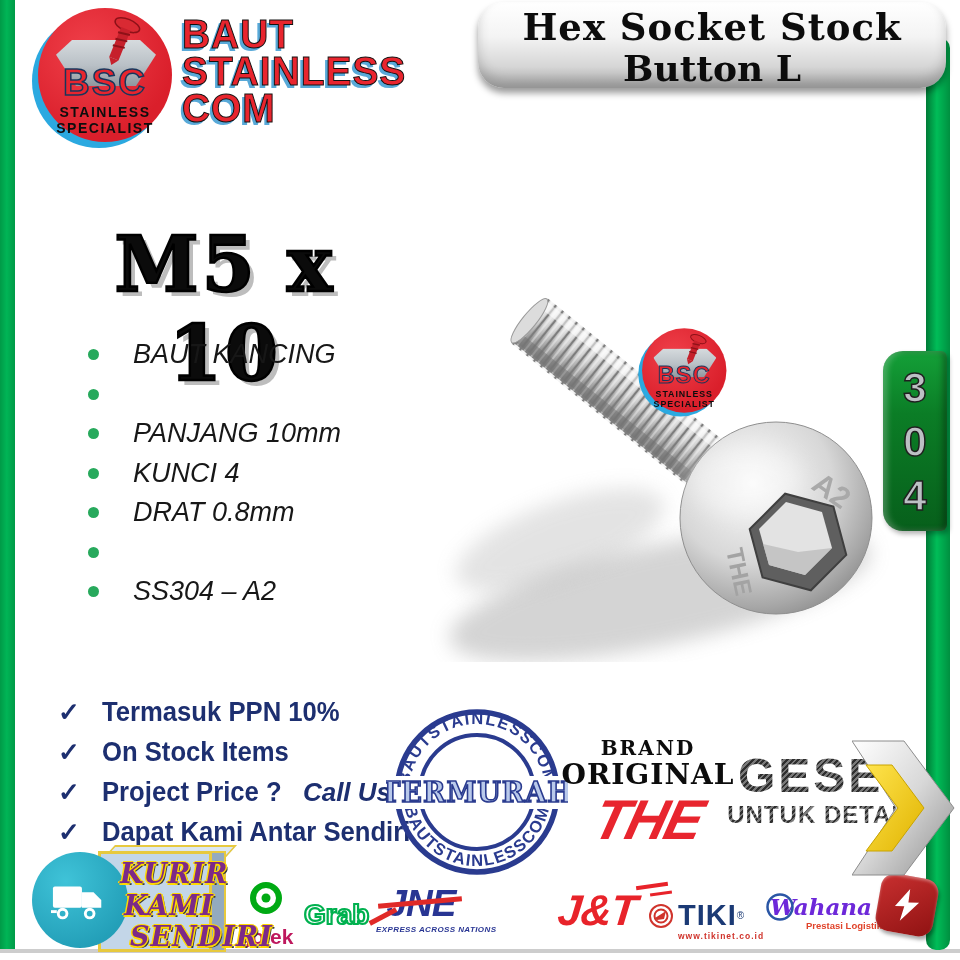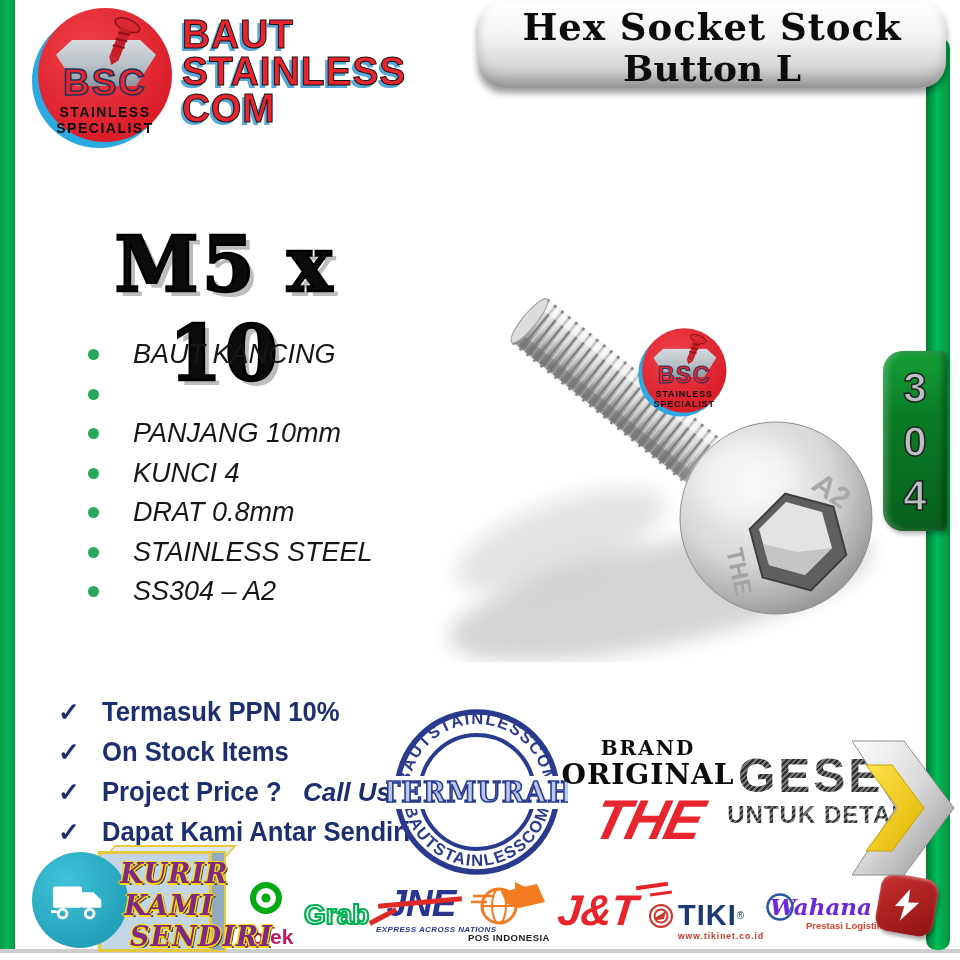--- a/index.html
+++ b/index.html
@@ -186,21 +186,20 @@
     <li>
         <span class="dot"></span>
         <span class="txt">KUNCI 4</span>
       </li>
     <li>
         <span class="dot"></span>
         <span class="txt">DRAT 0.8mm</span>
       </li>
     <li>
         <span class="dot"></span>
-        <span class="txt">STAINLESS STEEL</span>
       </li>
     <li>
         <span class="dot"></span>
         <span class="txt">SS304 – A2</span>
       </li>
   </ul>
 
   <svg class="abs photo" viewBox="0 0 490 372">
     <defs>
       <linearGradient id="steelV" x1="0" y1="0" x2="0" y2="1">
@@ -362,32 +361,20 @@
 
   <div class="abs jne">
     <div class="name">
       <span>JNE</span>
       <span class="stripe"></span>
       <span class="swoosh"></span>
     </div>
     <div class="tag">EXPRESS ACROSS NATIONS</div>
   </div>
 
-  <div class="abs pos">
-    <svg width="76" height="48" viewBox="0 0 76 48">
-      <circle cx="28" cy="26" r="17" fill="none" stroke="#f47b20" stroke-width="3"></circle>
-      <ellipse cx="28" cy="26" rx="7" ry="17" fill="none" stroke="#f47b20" stroke-width="2"></ellipse>
-      <line x1="11" y1="26" x2="45" y2="26" stroke="#f47b20" stroke-width="2"></line>
-      <line x1="2" y1="16" x2="22" y2="16" stroke="#f47b20" stroke-width="2.5"></line>
-      <line x1="0" y1="22" x2="16" y2="22" stroke="#f47b20" stroke-width="2.5"></line>
-      <polygon points="30,12 66,4 74,22 48,28 36,24" fill="#f47b20"></polygon>
-      <polygon points="44,2 60,10 44,14" fill="#f47b20"></polygon>
-    </svg>
-    <div class="name">POS INDONESIA</div>
-  </div>
 
   <div class="abs jnt">
     <div class="name">J&amp;T</div>
     <div class="sp1"></div>
     <div class="sp2"></div>
   </div>
 
   <div class="abs tiki">
     <div class="row">
       <svg width="26" height="26" viewBox="0 0 26 26">

